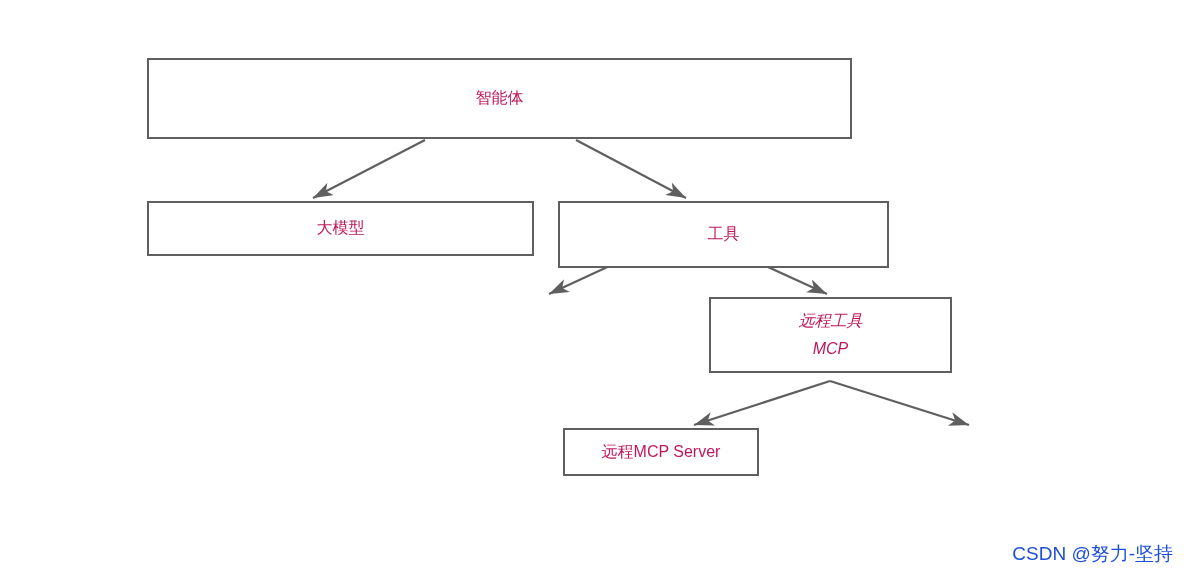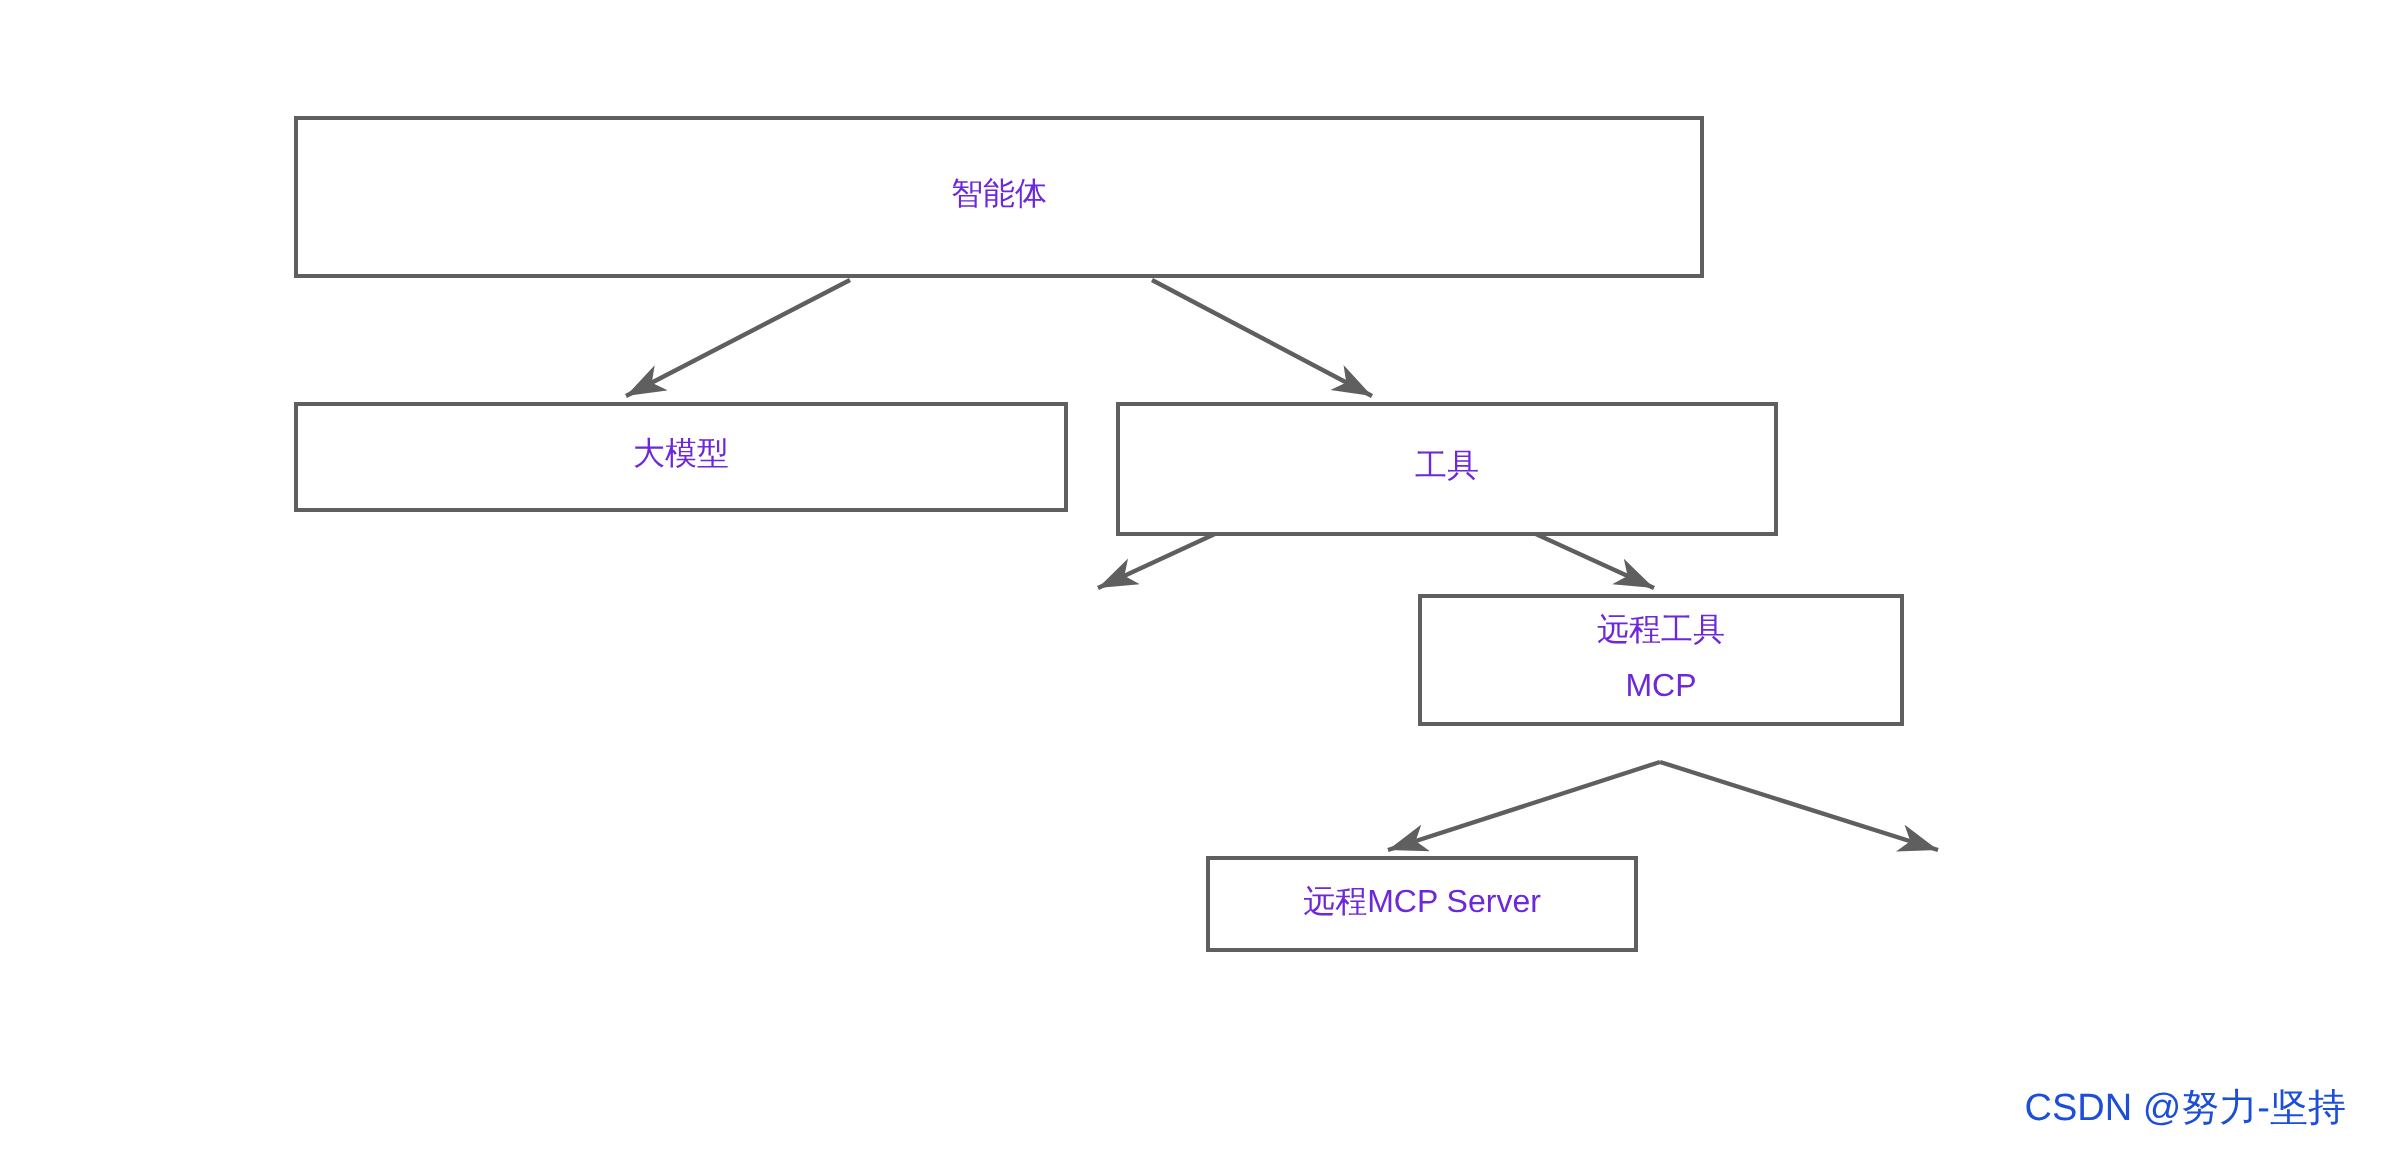--- a/index.html
+++ b/index.html
@@ -27,39 +27,39 @@
   }
   .node {
     position: absolute;
     box-sizing: border-box;
     background: #ffffff;
     border: 2px solid #5f5f5f;
     display: flex;
     flex-direction: column;
     align-items: center;
     justify-content: center;
-    color: #6d28d9;
+    color: #be185d;
     font-size: 16px;
     line-height: 1.55;
     z-index: 2;
   }
   .node .line-1,
   .node .line-2 {
     display: block;
     white-space: nowrap;
   }
   .node .line-2 {
     margin-top: 3px;
   }
   #node-agent      { left: 147px; top: 58px;  width: 705px; height: 81px; }
   #node-llm        { left: 147px; top: 201px; width: 387px; height: 55px; }
   #node-tools      { left: 521px; top: 201px; width: 331px; height: 67px; margin-left: 37px; }
   #node-local-tool { left: 418px; top: 297px; width: 246px; height: 83px; }
-  #node-remote-tool{ left: 709px; top: 297px; width: 243px; height: 66px; }
-  #node-remote-mcp { left: 563px; top: 428px; width: 216px; height: 48px; margin-left: 40px; }
+  #node-remote-tool{ left: 709px; top: 297px; width: 243px; height: 76px; font-style: italic; }
+  #node-remote-mcp { left: 563px; top: 428px; width: 196px; height: 48px; }
   #node-local-mcp  { left: 855px; top: 428px; width: 245px; height: 48px; }
 
   #watermark {
     position: absolute;
     right: 28px;
     bottom: 12px;
     font-size: 19px;
     color: #1d4ed8;
     white-space: nowrap;
     z-index: 3;

